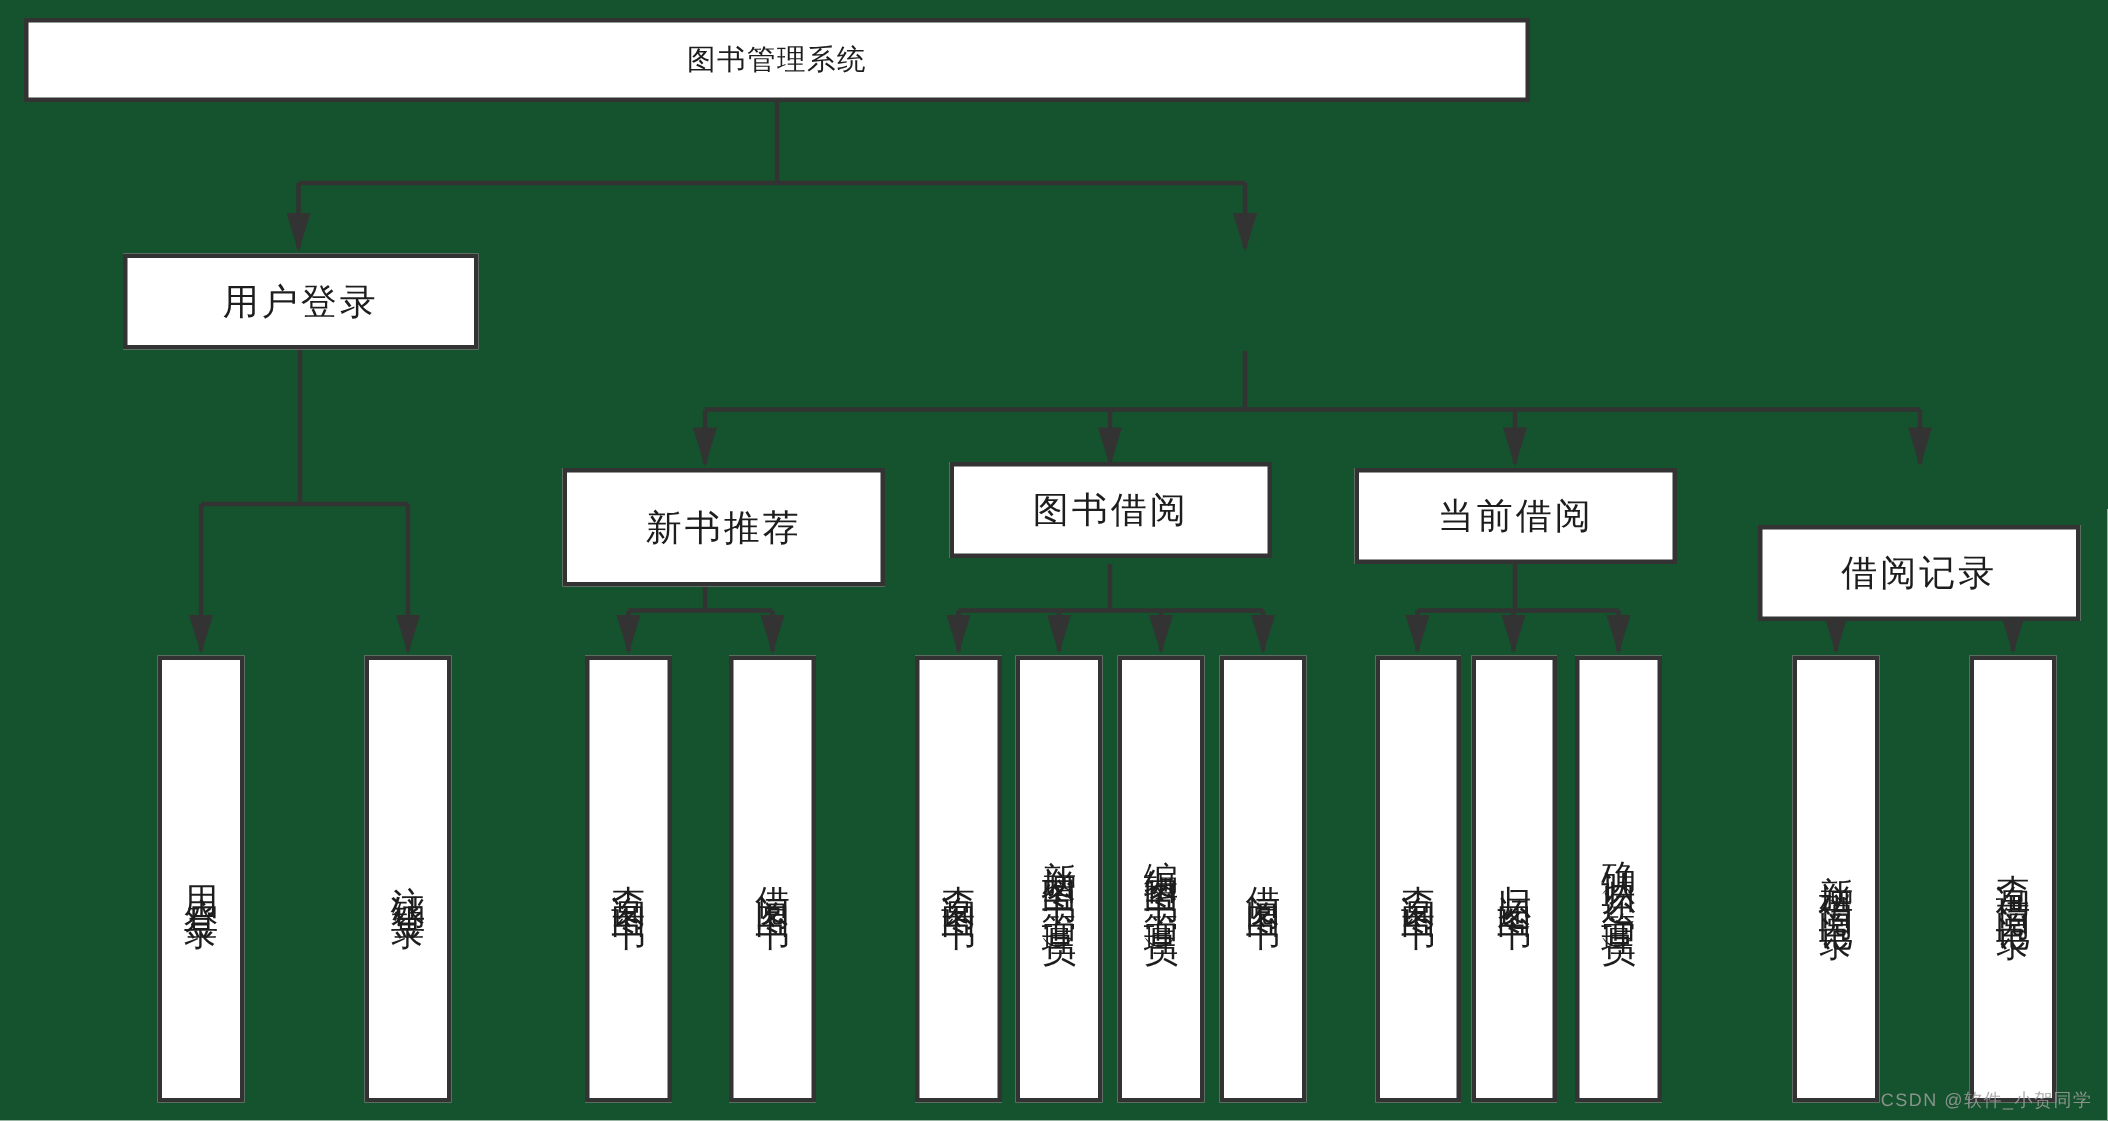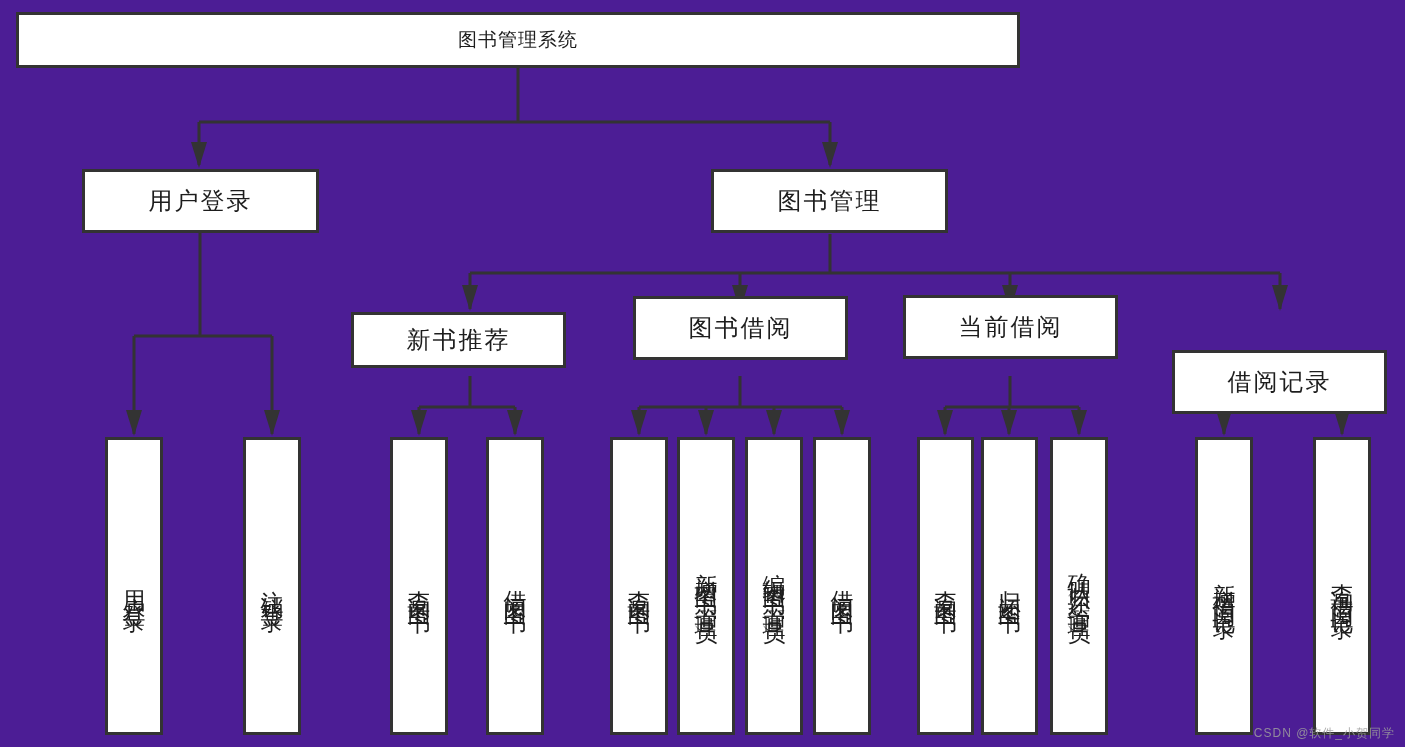--- a/index.html
+++ b/index.html
@@ -1,20 +1,20 @@
 <!DOCTYPE html>
 <html><head>
 <meta charset="utf-8">
 <style>
   html, body { margin: 0; padding: 0; background: #ffffff; }
   #canvas {
     position: relative;
     width: 1405px;
     height: 747px;
-    background: #4c1d95;
+    background: #14532d;
     font-family: "Liberation Sans", "DejaVu Sans", sans-serif;
     overflow: hidden;
   }
   svg.connectors {
     position: absolute;
     left: 0; top: 0;
     width: 1405px; height: 747px;
   }
   .node {
     position: absolute;
@@ -78,25 +78,24 @@
       <polygon points="1001,410 1017,410 1009,436"></polygon>
       <polygon points="1071,410 1087,410 1079,436"></polygon>
       <polygon points="1216,410 1232,410 1224,436"></polygon>
       <polygon points="1334,410 1350,410 1342,436"></polygon>
     </g>
   </svg>
 
   <div class="node h root" style="left:16px; top:12px; width:1004px; height:56px;">图书管理系统</div>
 
   <div class="node h" style="left:82px; top:169px; width:237px; height:64px;">用户登录</div>
-  <div class="node h" style="left:711px; top:169px; width:237px; height:64px;">图书管理</div>
 
-  <div class="node h" style="left:351px; top:312px; width:215px; height:56px;">新书推荐</div>
-  <div class="node h" style="left:633px; top:296px; width:215px; height:64px;">图书借阅</div>
-  <div class="node h" style="left:903px; top:295px; width:215px; height:64px;">当前借阅</div>
+  <div class="node h" style="left:375px; top:312px; width:215px; height:79px;">新书推荐</div>
+  <div class="node h" style="left:633px; top:308px; width:215px; height:64px;">图书借阅</div>
+  <div class="node h" style="left:903px; top:312px; width:215px; height:64px;">当前借阅</div>
   <div class="node h" style="left:1172px; top:312px; width:215px; height:64px;margin-top:38px;">借阅记录</div>
 
   <div class="node v" style="left:105px; top:437px; width:58px; height:298px;">用户登录</div>
   <div class="node v" style="left:243px; top:437px; width:58px; height:298px;">注销登录</div>
 
   <div class="node v" style="left:390px; top:437px; width:58px; height:298px;">查询图书</div>
   <div class="node v" style="left:486px; top:437px; width:58px; height:298px;">借阅图书</div>
 
   <div class="node v" style="left:610px; top:437px; width:58px; height:298px;">查询图书</div>
   <div class="node v" style="left:677px; top:437px; width:58px; height:298px;">新增图书（管理员）</div>

